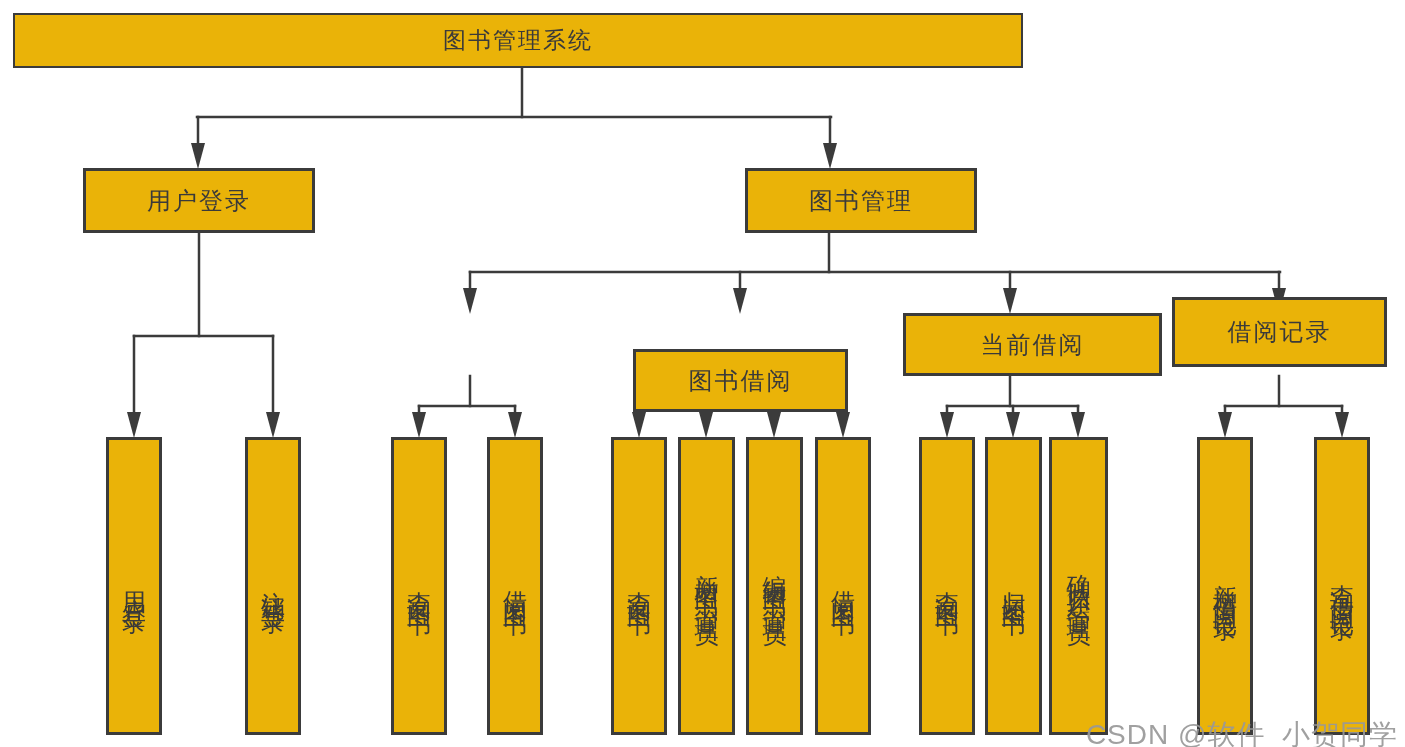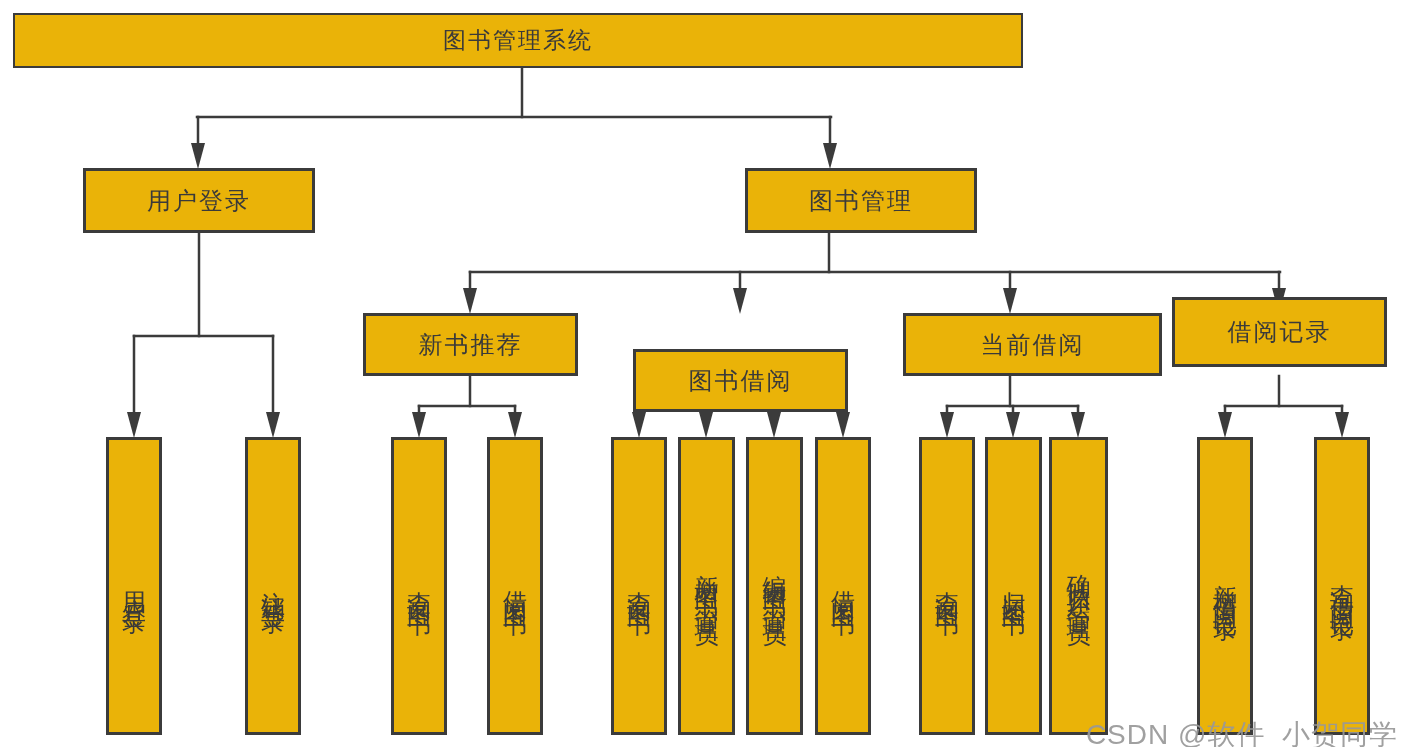--- a/index.html
+++ b/index.html
@@ -133,21 +133,20 @@
       <polygon points="1218,412 1232,412 1225,438"></polygon>
       <polygon points="1335,412 1349,412 1342,438"></polygon>
     </g>
   </svg>
 
   <div class="box root">图书管理系统</div>
 
   <div class="box lvl b-userlogin">用户登录</div>
   <div class="box lvl b-bookmgmt">图书管理</div>
 
-  <div class="box lvl b-newbook">新书推荐</div>
   <div class="box lvl b-borrow">图书借阅</div>
   <div class="box lvl b-current">当前借阅</div>
   <div class="box lvl b-records">借阅记录</div>
 
   <div class="box leaf l-u1">
     <span>用户登录</span>
   </div>
   <div class="box leaf l-u2">
     <span>注销登录</span>
   </div>

